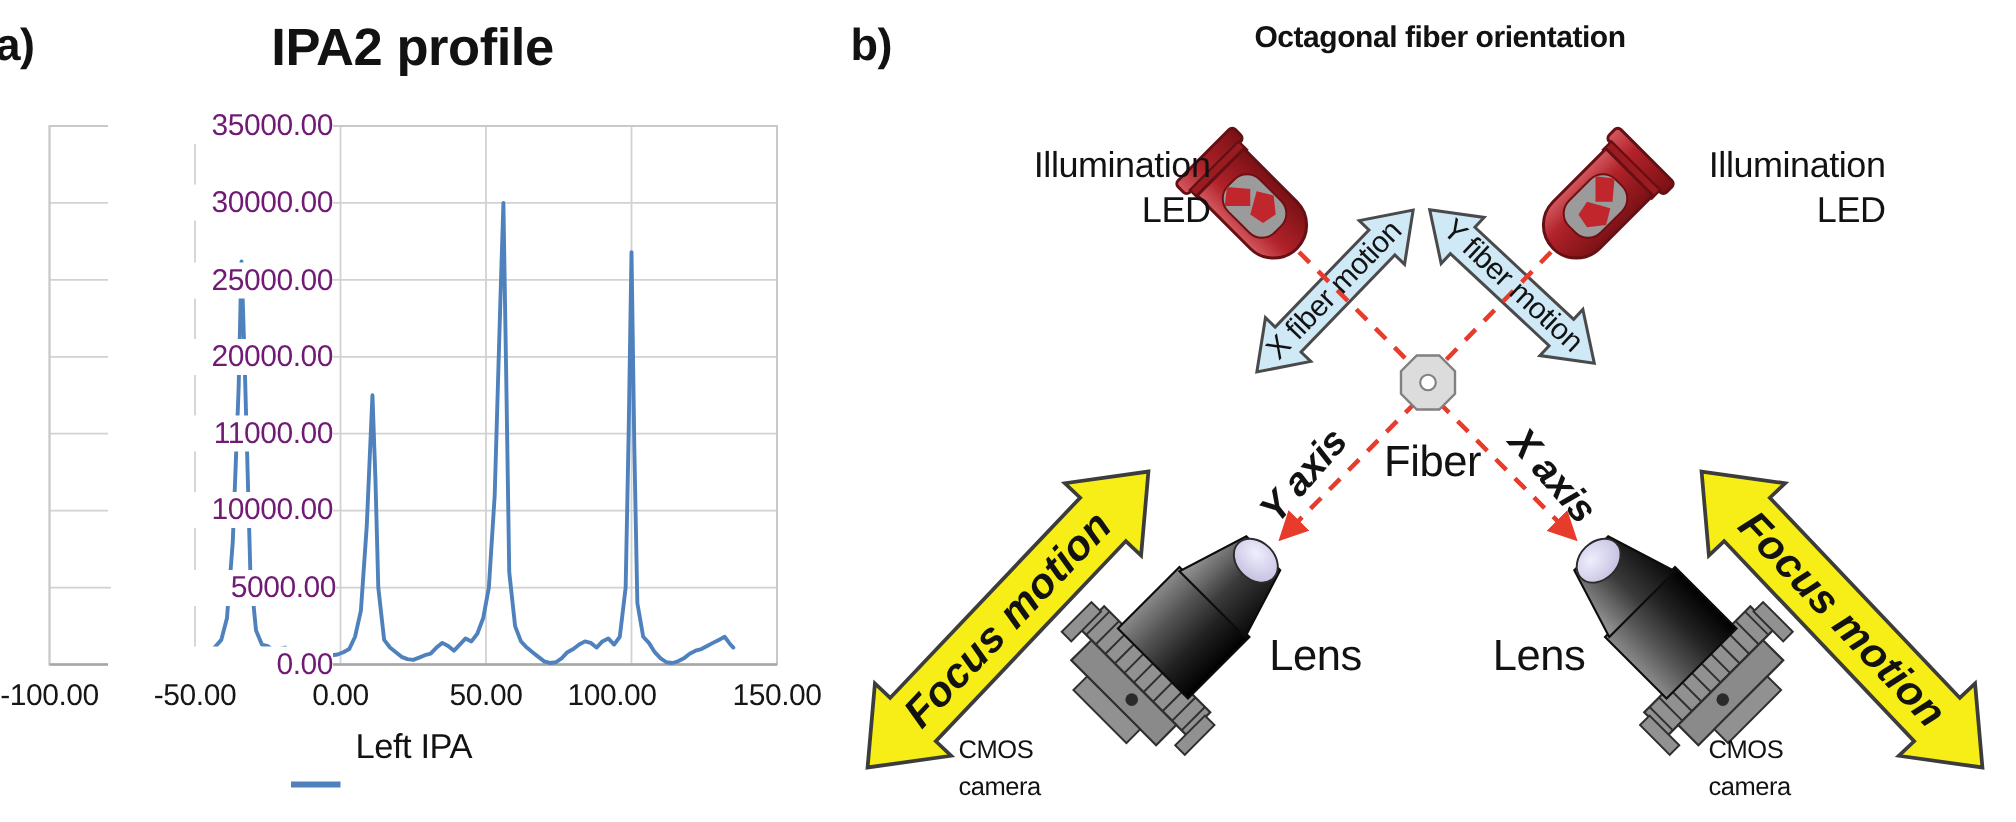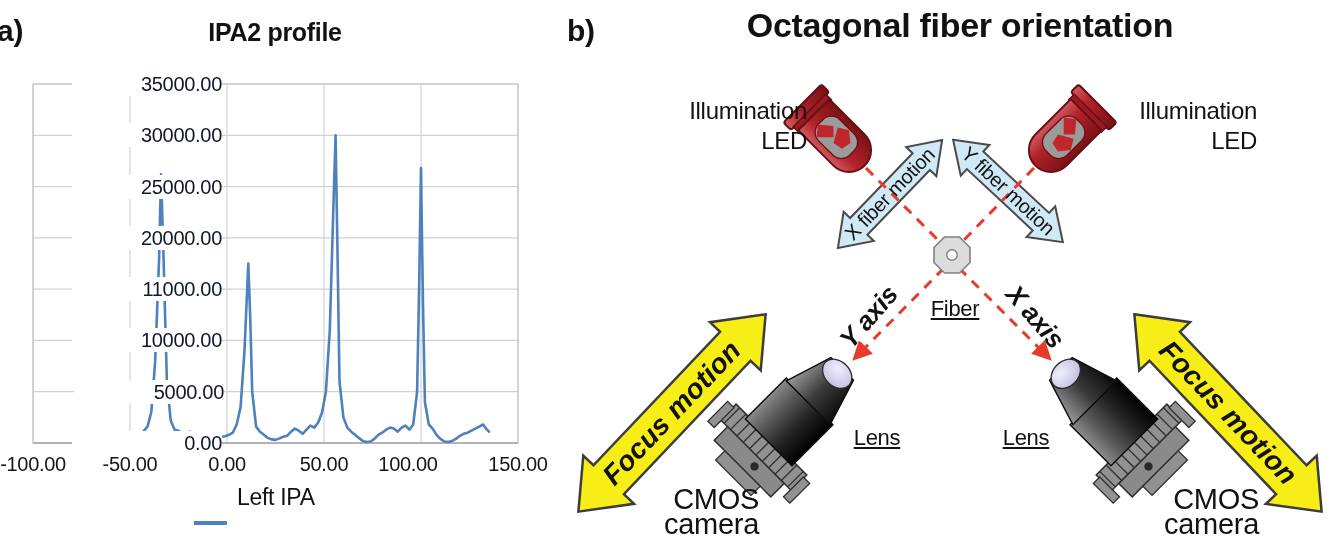--- a/index.html
+++ b/index.html
@@ -2,29 +2,29 @@
 <html><head>
 <meta charset="utf-8">
 <style>
   html,body{margin:0;padding:0;}
   body{width:1344px;height:548px;overflow:hidden;background:#fff;position:relative;
        font-family:"Liberation Sans",sans-serif;}
   svg{position:absolute;left:0;top:0;}
   .lb{position:absolute;color:#121212;white-space:nowrap;letter-spacing:-0.3px;}
   .ctr{transform:translate(-50%,-50%);}
   .panel-label{font-size:30px;font-weight:bold;}
-  .a-title{font-size:25px;font-weight:bold;}
-  .b-title{font-size:34px;font-weight:bold;text-align:center;line-height:34px;width:720px;left:600px;top:8px;}
+  .a-title{font-size:35px;font-weight:bold;}
+  .b-title{font-size:20px;font-weight:bold;text-align:center;line-height:34px;width:720px;left:600px;top:8px;}
   .illum{font-size:24px;text-align:right;line-height:30px;width:160px;}
   .fm-label{font-size:20px;}
   .axis-word{font-size:26px;font-weight:bold;font-style:italic;}
   .focus-word{font-size:28px;font-weight:bold;font-style:italic;letter-spacing:0.2px;}
-  .plain26{font-size:22px;text-decoration:underline;}
-  .cmos{font-size:29px;text-align:right;line-height:25px;width:120px;}
-  .ytick{position:absolute;width:150px;text-align:right;font-size:20px;color:#0f172a;
+  .plain26{font-size:29px;}
+  .cmos{font-size:17px;text-align:left;line-height:25px;width:120px;}
+  .ytick{position:absolute;width:150px;text-align:right;font-size:20px;color:#701a75;
          background:#fff;line-height:24px;letter-spacing:-0.3px;}
   .xtick{position:absolute;width:120px;text-align:center;font-size:20px;color:#161616;
          line-height:24px;letter-spacing:-0.3px;}
   .legend-swatch{position:absolute;left:194px;top:521px;width:33px;height:4px;background:#4f81bd;}
   .legend-text{font-size:23px;left:237px;top:484px;}
 </style>
 </head>
 <body>
 
 <svg id="scene" width="1344" height="548" viewBox="0 0 1344 548">

